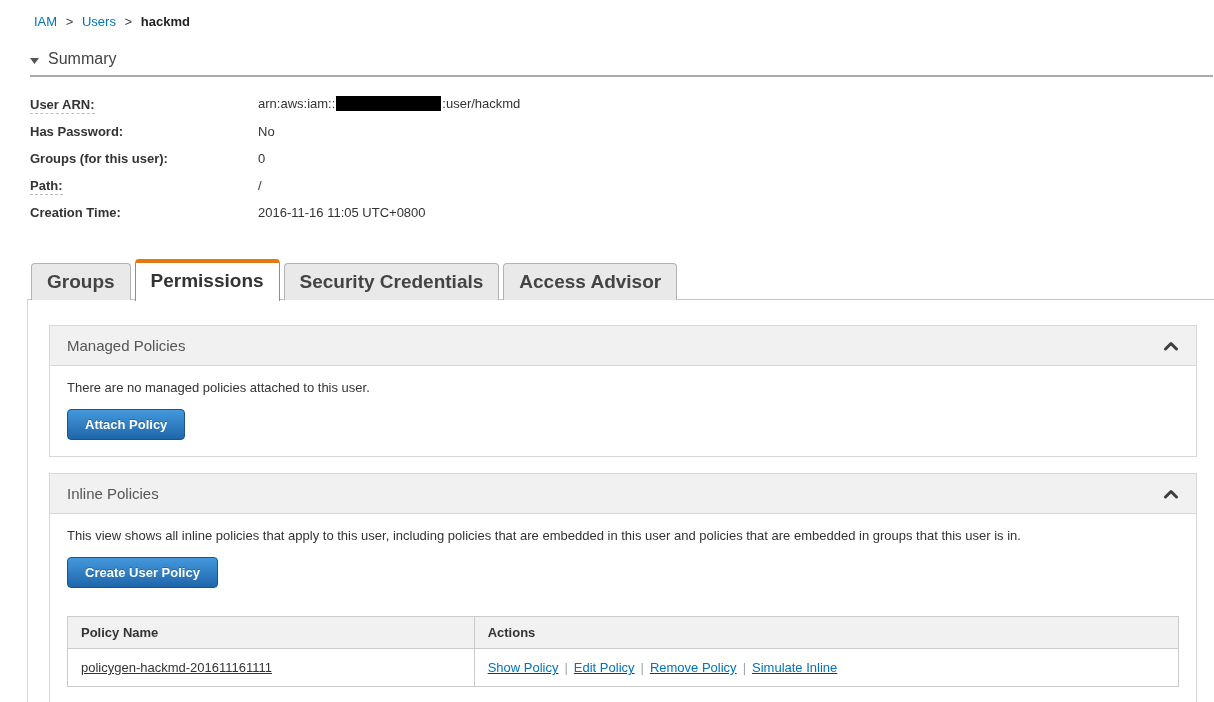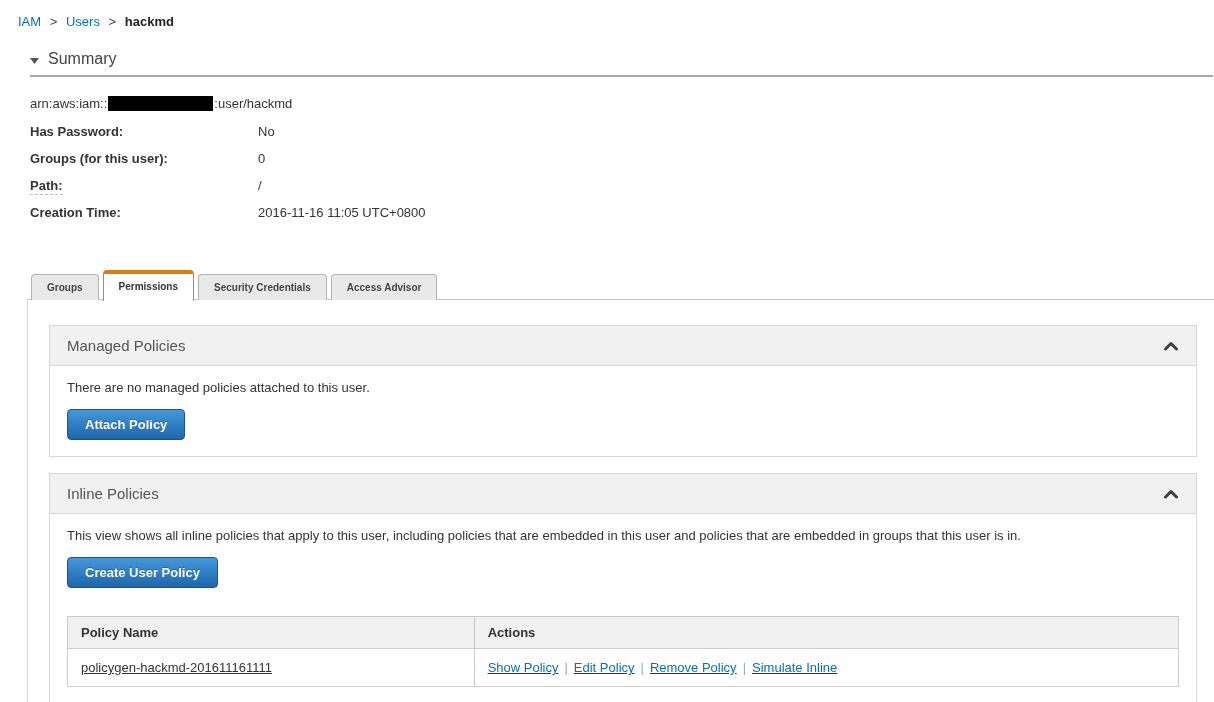--- a/index.html
+++ b/index.html
@@ -5,21 +5,21 @@
   * { box-sizing: border-box; }
   html, body { margin: 0; padding: 0; }
   body {
     width: 1214px; height: 702px; overflow: hidden;
     background: #ffffff; color: #333;
     font-family: "Liberation Sans", "DejaVu Sans", sans-serif;
     font-size: 13px;
   }
 
   
-  .breadcrumb { padding: 14px 0 0 18px; font-size: 13px; }
+  .breadcrumb { padding: 14px 0 0 34px; font-size: 13px; }
   .crumb-link { color: #0073bb; text-decoration: none; cursor: pointer; }
   .crumb-sep { color: #444; margin: 0 5px; }
   .crumb-current { font-weight: bold; color: #222; }
 
   
   .summary-heading {
     margin: 21px 0 0 30px; font-size: 16px; color: #444;
     display: flex; align-items: center; cursor: pointer; width: 130px;
   }
   .caret-down { margin-right: 9px; display: inline-block; }
@@ -39,21 +39,21 @@
   .tab-strip {
     margin-top: 39px; position: relative; height: 35px;
     display: flex; align-items: flex-end; padding-left: 31px;
   }
   .tab-strip::after {
     content: ""; position: absolute; left: 27px; right: 0; bottom: 0;
     border-bottom: 1px solid #c6c6c6;
   }
   .tab {
     position: relative; z-index: 1; cursor: pointer;
-    font-weight: bold; font-size: 10px; color: #444;
+    font-weight: bold; font-size: 19px; color: #444;
     background: #e9e9e9; border: 1px solid #b3b3b3; border-bottom: none;
     border-radius: 4px 4px 0 0; padding: 7px 15px; margin-right: 4px;
     white-space: nowrap;
   }
   .tab.active {
     z-index: 2; background: #fff; color: #333;
     border: 1px solid #8e8e8e; border-bottom: none;
     border-top: 4px solid #e47911;
     padding: 7px 15px 9px; margin-bottom: -1px;
   }
@@ -117,20 +117,21 @@
       <svg width="9" height="6" viewBox="0 0 9 6">
           <polygon points="0,0 9,0 4.5,6" fill="#555"></polygon>
         </svg>
     </span>
     <span>Summary</span>
   </div>
   <div class="summary-divider"></div>
 
   <div class="summary-table">
     <div class="summary-row">
+      <span class="summary-label"><span class="tooltip-term">User ARN:</span></span>
       <span class="summary-value">
         <span>arn:aws:iam::</span><span class="redaction"></span><span>:user/hackmd</span>
       </span>
     </div>
     <div class="summary-row">
       <span class="summary-label">Has Password:</span>
       <span class="summary-value">No</span>
     </div>
     <div class="summary-row">
       <span class="summary-label">Groups (for this user):</span>

